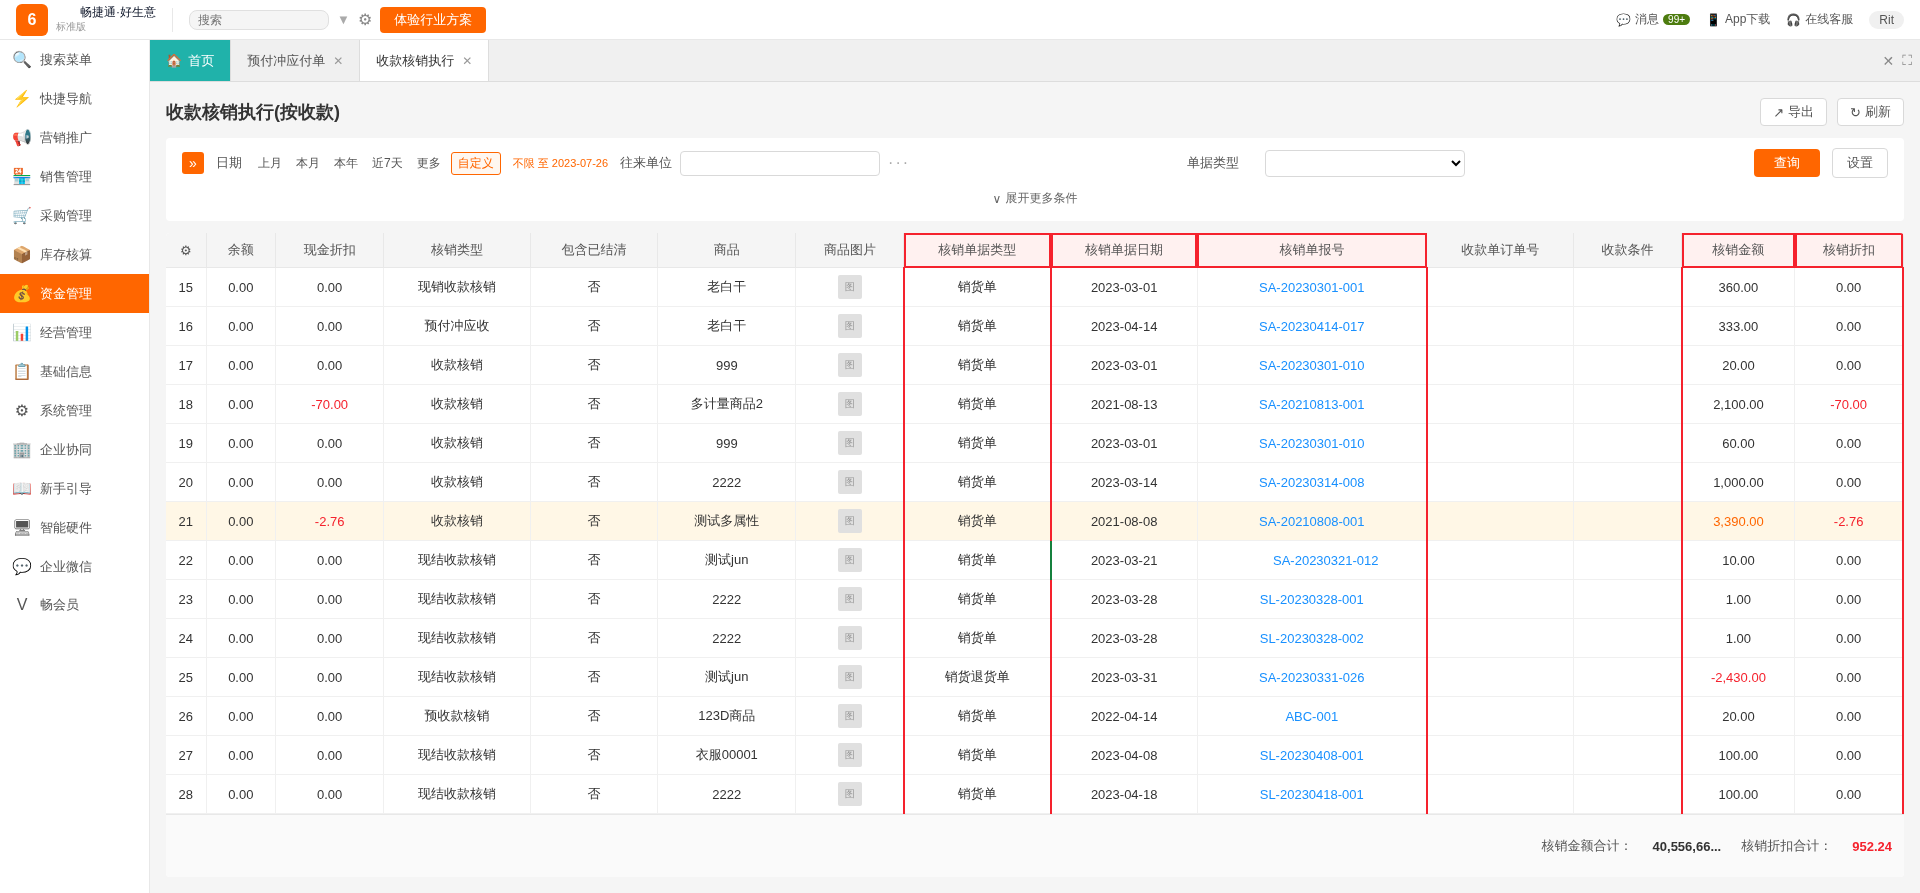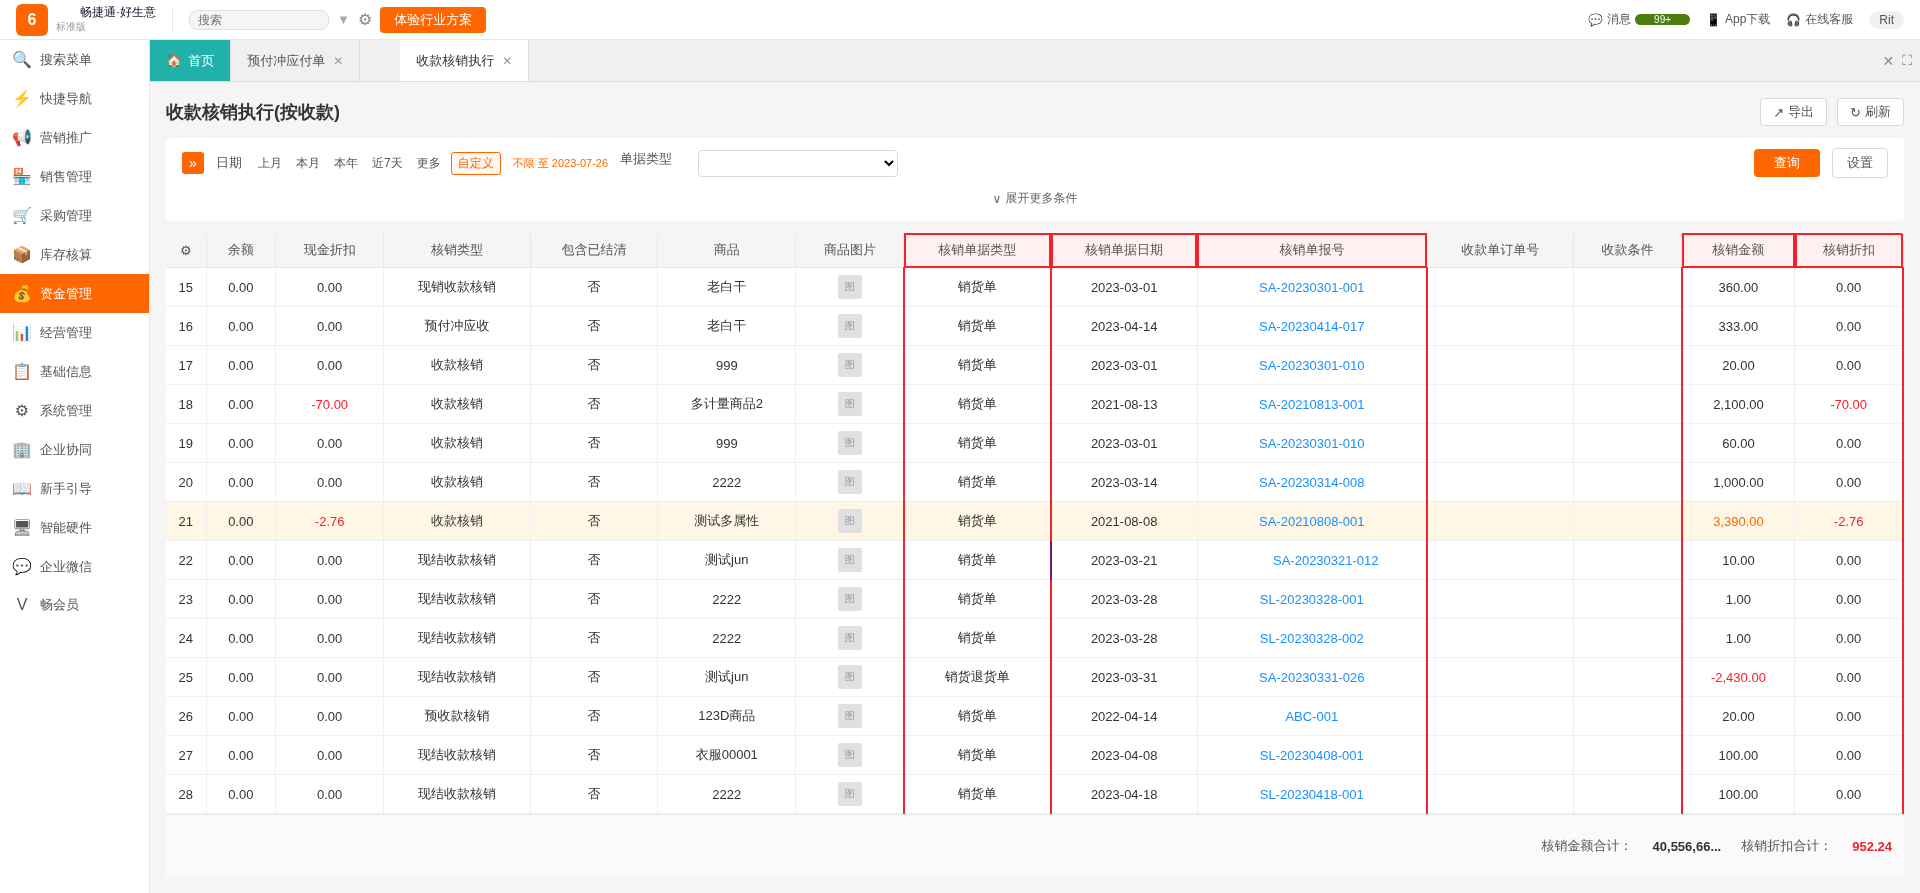--- a/index.html
+++ b/index.html
@@ -43,21 +43,21 @@
       display: flex;
       align-items: center;
       gap: 16px;
       font-size: 12px;
       color: #555;
     }
     .badge-red {
       background: #4d7c0f;
       color: #fff;
       border-radius: 10px;
-      padding: 0 19px;
+      padding: 0 5px;
       font-size: 10px;
       text-align: right;
     }
 
     
     .layout {
       display: flex;
       height: calc(100vh - 40px);
     }
 
@@ -128,21 +128,20 @@
       cursor: pointer;
       font-size: 13px;
       color: #555;
       border-right: 1px solid #ddd;
       background: #f0f0f0;
     }
     .tab-item.active {
       background: #fff;
       color: #333;
       font-weight: 500;
-      margin-left: 40px;
     }
     .tab-item.home {
       background: #20b2aa;
       color: #fff;
     }
     .tab-close {
       font-size: 12px;
       color: #999;
       cursor: pointer;
       margin-left: 2px;
@@ -491,21 +490,26 @@
             <span class="filter-date-link">上月</span>
             <span class="filter-date-link">本月</span>
             <span class="filter-date-link">本年</span>
             <span class="filter-date-link">近7天</span>
             <span class="filter-date-link">更多</span>
             <span class="filter-date-link custom">自定义</span>
           </div>
           <div style="display:flex;flex-direction:column;">
             <div style="font-size:11px;color:#ff6600;">不限 至 2023-07-26</div>
           </div>
-          <div style="flex:1;display:flex;align-items:flex-start;gap:26px;">
+          <div style="flex:1;display:flex;align-items:center;gap:8px;">
+            <span class="filter-label">往来单位</span>
+            <input class="filter-input" type="text" style="width: 200px;">
+            <span class="filter-dots">···</span>
+          </div>
+          <div style="flex:1;display:flex;align-items:center;gap:26px;">
             <span class="filter-label">单据类型</span>
             <select class="filter-select" style="width:180px;">
               <option value=""></option>
             </select>
           </div>
           <button class="btn-query">查询</button>
           <button class="btn-setting">设置</button>
         </div>
         <div class="expand-more">
           <span>∨</span>
@@ -664,21 +668,21 @@
     <td>22</td>
     <td>0.00</td>
     <td class="">0.00</td>
     <td>现结收款核销</td>
     <td>否</td>
     <td>测试jun</td>
     <td>
                   <div style="width:24px;height:24px;background:#e0e0e0;border-radius:2px;margin:0 auto;display:flex;align-items:center;justify-content:center;font-size:10px;color:#999;">图</div>
                 </td>
     <td style="border-left:2px solid #f5222d;border-right:1px solid #f0f0f0;">销货单</td>
-    <td style="border-left:2px solid #701a75;border-right:1px solid #f0f0f0;">2023-03-21</td>
+    <td style="border-left:2px solid #15803d;border-right:1px solid #f0f0f0;">2023-03-21</td>
     <td class="link-cell" style="border-right:2px solid #f5222d;padding-left:38px;">SA-20230321-012</td>
     <td></td>
     <td></td>
     <td class="" style="border-left:2px solid #f5222d;border-right:1px solid #f0f0f0;">10.00</td>
     <td class="" style="border-right:2px solid #f5222d;">0.00</td>
   </tr>
               <tr>
     <td>23</td>
     <td>0.00</td>
     <td class="">0.00</td>

